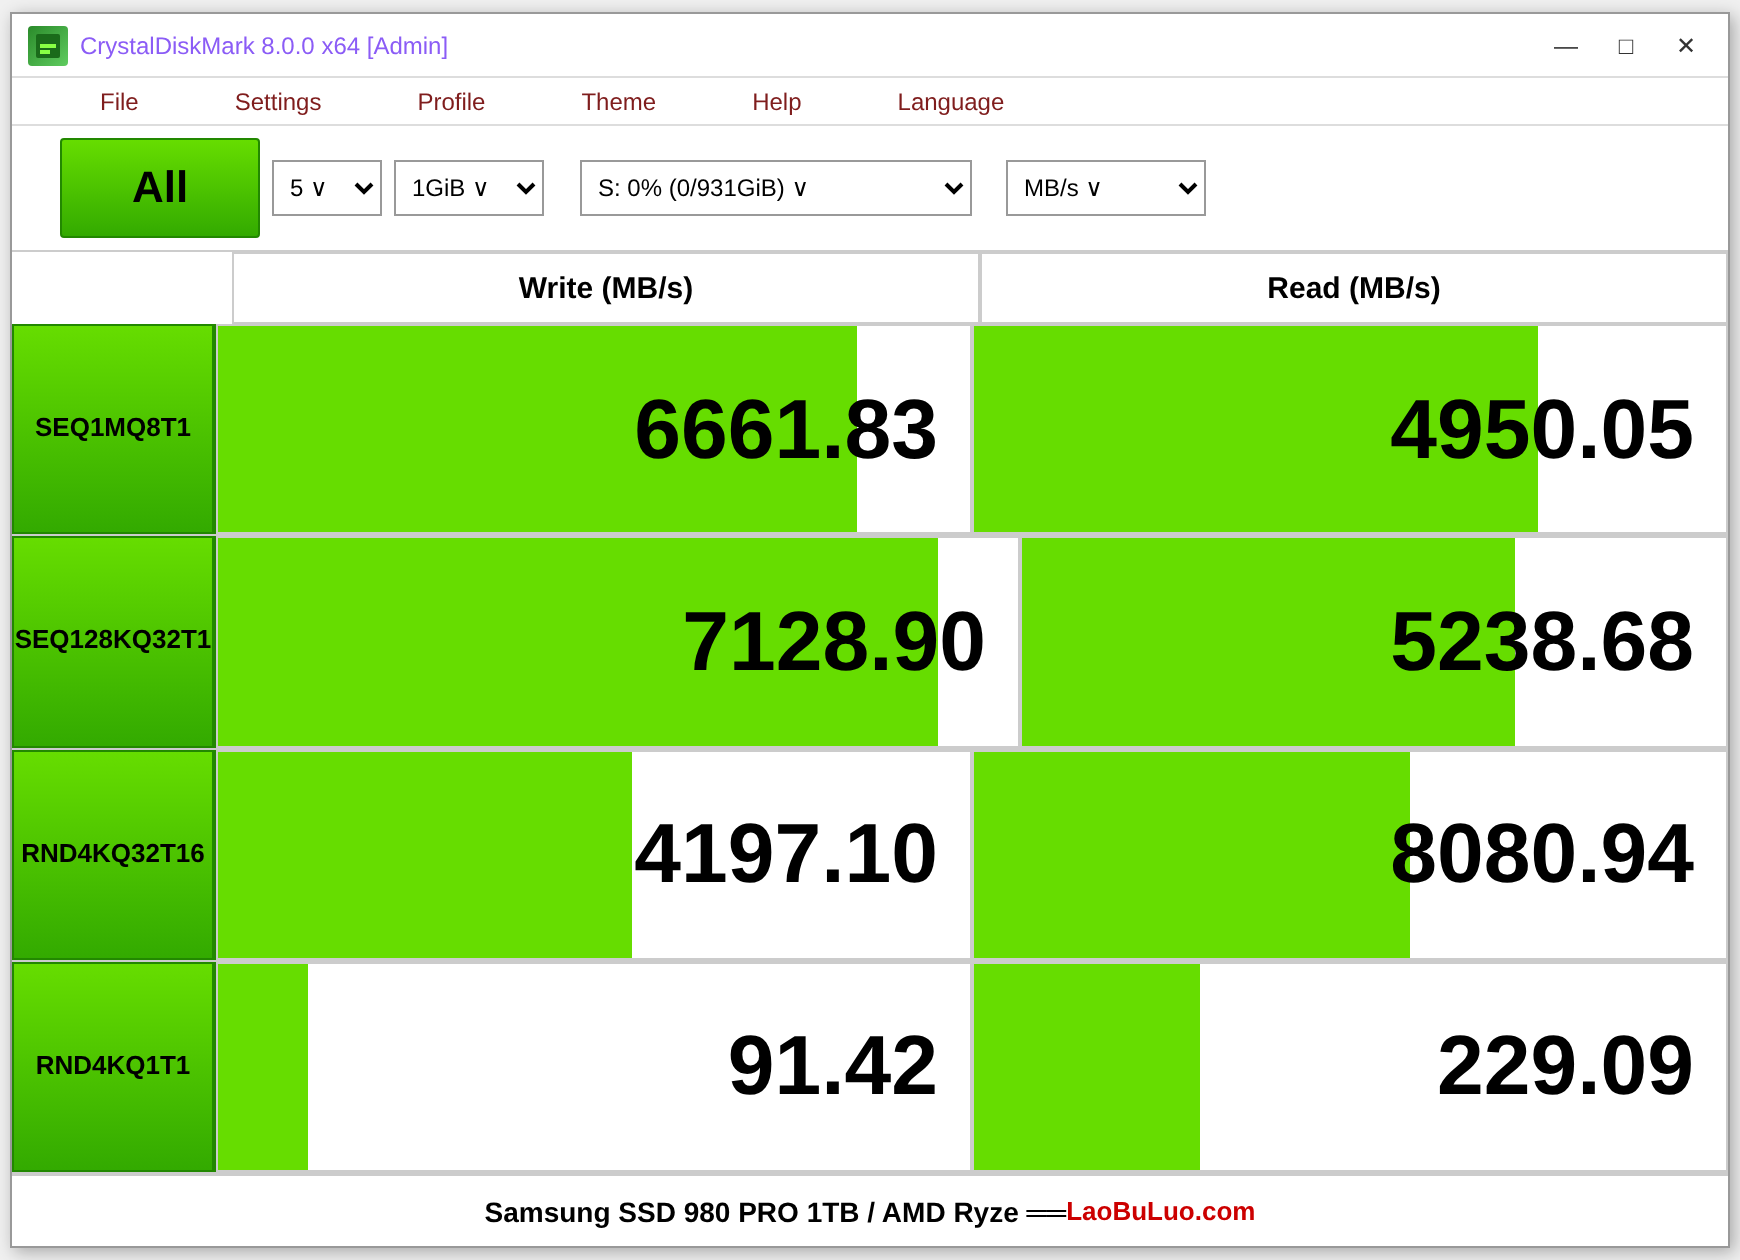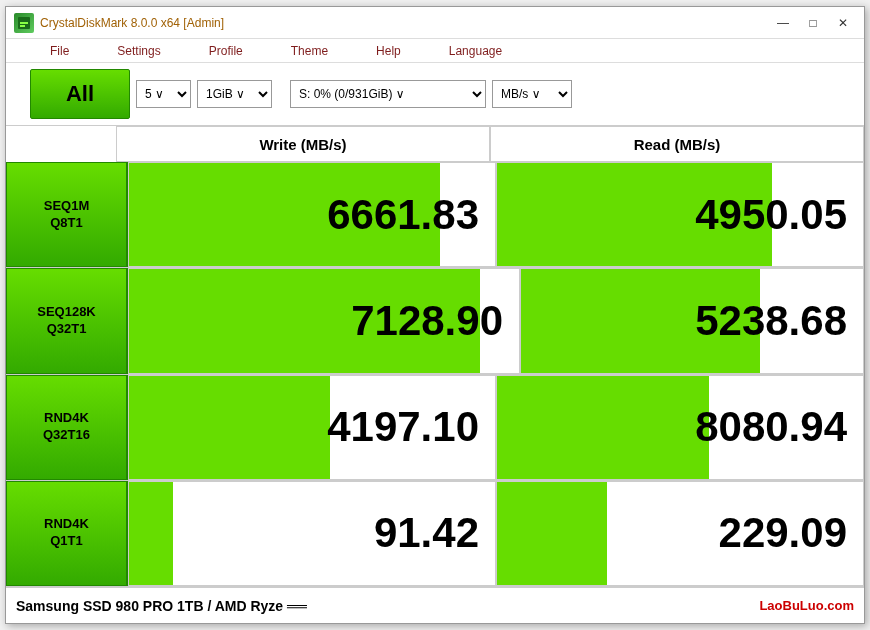--- a/index.html
+++ b/index.html
@@ -42,21 +42,21 @@
       height: 20px;
       background: linear-gradient(135deg, #2a8a2a, #5fcc5f);
       border-radius: 2px;
       display: flex;
       align-items: center;
       justify-content: center;
     }
     .app-icon svg { width: 14px; height: 14px; }
     .title-text {
       font-size: 12px;
-      color: #a16207;
+      color: #8b5cf6;
       font-weight: normal;
     }
     .title-controls {
       display: flex;
       gap: 4px;
     }
     .title-btn {
       width: 26px;
       height: 20px;
       background: none;
@@ -108,21 +108,21 @@
       height: 28px;
       border: 1px solid #999;
       background: #fff;
       font-size: 12px;
       padding: 0 4px;
       cursor: pointer;
     }
     .select-count { width: 55px; }
     .select-size { width: 75px; }
     .select-drive { width: 196px; margin-left: 12px; }
-    .select-unit { width: 80px; }
+    .select-unit { width: 100px; margin-left: 11px; }
     .main-content {
       flex: 1;
       display: flex;
       flex-direction: column;
       padding: 0;
       background: #fff;
     }
     .header-row {
       display: flex;
       height: 36px;
@@ -136,29 +136,29 @@
       justify-content: center;
       font-weight: bold;
       font-size: 15px;
     }
     .data-row {
       display: flex;
       flex: 1;
       border-bottom: 1px solid #ccc;
     }
     .row-label {
-      width: 122px;
+      width: 102px;
       flex-shrink: 0;
       background: linear-gradient(to bottom, #66dd00, #33aa00);
       border: 1px solid #228800;
       border-right: 2px solid #228800;
       display: flex;
       align-items: center;
       justify-content: center;
-      flex-direction: column;
+      flex-direction: row;
       font-weight: bold;
       font-size: 13px;
       color: #000;
     }
     .row-label span { display: block; line-height: 1.3; }
     .data-cell {
       flex: 1;
       background: linear-gradient(to right, #66dd00 0%, #66dd00 85%, #fff 85%);
       border: 1px solid #ccc;
       display: flex;
@@ -192,21 +192,21 @@
       background: linear-gradient(to right, #66dd00 0%, #66dd00 30%, #fff 30%);
     }
     .status-bar {
       height: 36px;
       display: flex;
       align-items: center;
       padding: 0 10px;
       border-top: 1px solid #ccc;
       background: #fff;
       flex-shrink: 0;
-      justify-content: space-between;
+      justify-content: center;
     }
     .status-text {
       font-weight: bold;
       font-size: 14px;
       color: #000;
     }
     .watermark {
       font-size: 13px;
       color: #cc0000;
       font-weight: bold;

